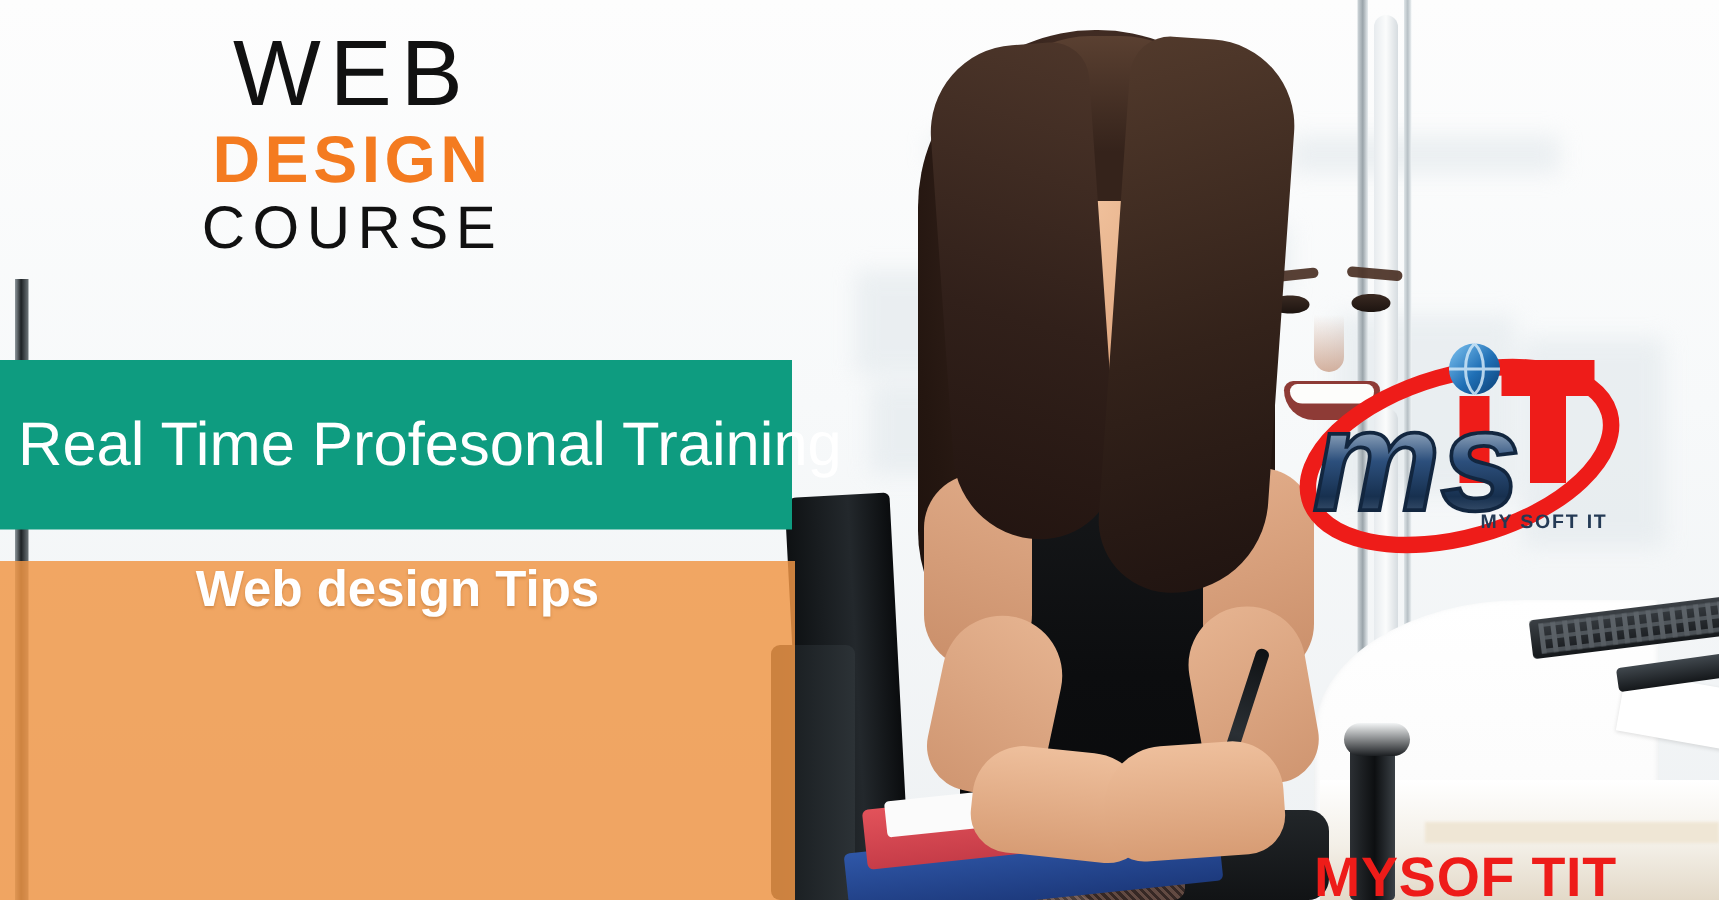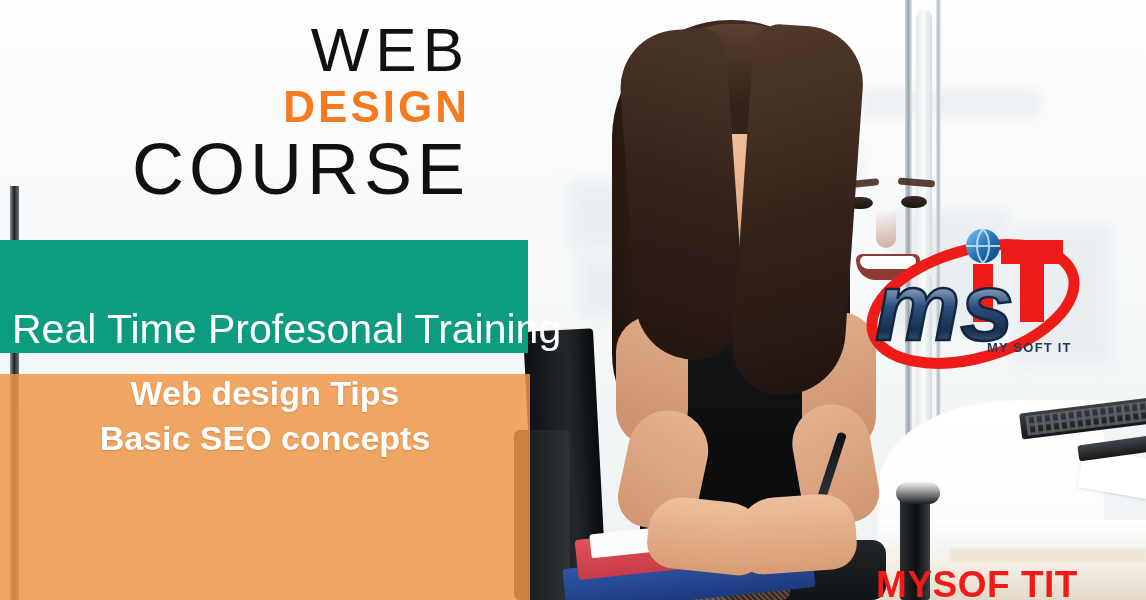--- a/index.html
+++ b/index.html
@@ -140,39 +140,39 @@
     transform:rotate(-6deg);}
   .skirt{position:absolute;left:196px;top:540px;width:170px;height:60px;
     background:linear-gradient(180deg,#222629,#111315);border-radius:14px;}
   .tights{position:absolute;left:150px;top:566px;width:120px;height:34px;
     background:repeating-linear-gradient(45deg,#3a2a26 0 2px,#6b5047 2px 4px);
     opacity:.9;border-radius:8px;}
 
   
   .headline{
     position:absolute;left:0;top:18px;width:470px;
-    text-align:right;line-height:1.04;
+    text-align:center;line-height:1.04;
   }
   .h-web{
     font-size:62px;font-weight:400;color:#111;letter-spacing:6px;
     display:block;
   }
   .h-design{
     font-size:44px;font-weight:700;color:#F47B20;letter-spacing:3px;
     display:block;margin-top:2px;
   }
   .h-course{
-    font-size:72px;font-weight:400;color:#111;letter-spacing:5px;
+    font-size:40px;font-weight:400;color:#111;letter-spacing:5px;
     display:block;margin-top:2px;
   }
 
   .teal-band{
     position:absolute;left:0;top:240px;width:528px;height:113px;
     background:#0E9C80;
-    display:flex;align-items:flex-end;
+    display:flex;align-items:center;
   }
   .teal-band span{
     color:#fff;font-size:41px;font-weight:400;letter-spacing:0px;
     padding-left:12px;white-space:nowrap;
   }
 
   .orange-band{
     position:absolute;left:0;top:374px;width:530px;height:226px;
     background:rgba(240,150,70,.84);
     display:flex;flex-direction:column;align-items:center;
@@ -264,21 +264,20 @@
     <span class="h-design">DESIGN</span>
     <span class="h-course">COURSE</span>
   </div>
 
   <div class="teal-band">
     <span>Real Time Profesonal Training</span>
   </div>
 
   <div class="orange-band">
     <span>Web design Tips</span>
-    <span>Basic SEO concepts</span>
   </div>
 
   <div class="logo">
     <svg class="logo-svg" width="232" height="190" viewBox="0 0 232 190">
       <defs>
         <linearGradient id="msGrad" x1="0" y1="0" x2="0" y2="1">
           <stop offset="0%" stop-color="#e9eef4"></stop>
           <stop offset="28%" stop-color="#9fb2c6"></stop>
           <stop offset="50%" stop-color="#2c4f7c"></stop>
           <stop offset="72%" stop-color="#17304f"></stop>

